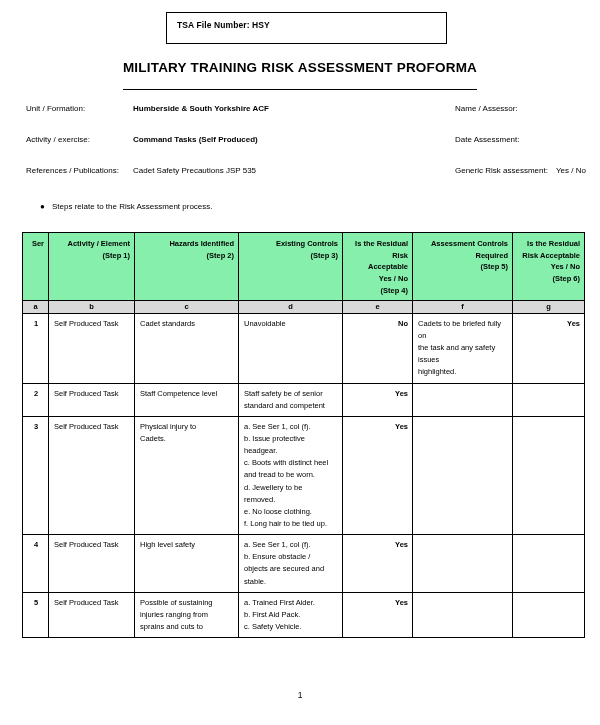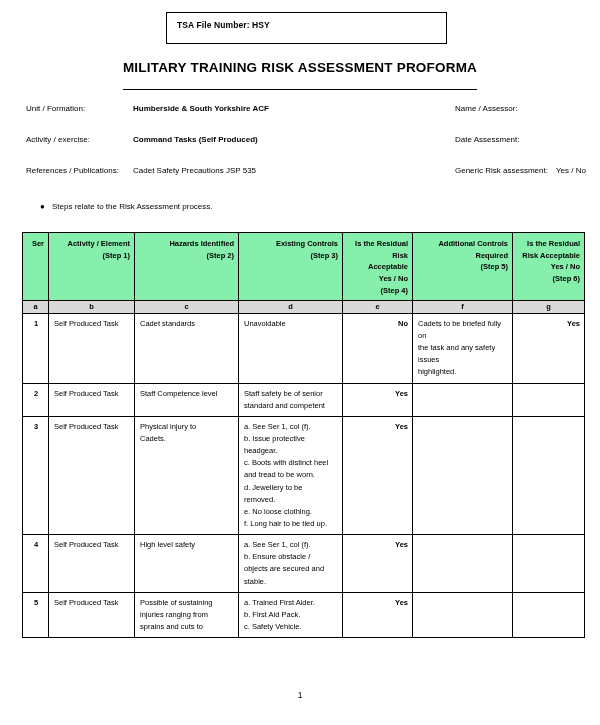--- a/index.html
+++ b/index.html
@@ -237,21 +237,21 @@
           <span class="cellline">(Step 3)</span>
         </th>
         <th>
           <span class="cellline">Is the Residual</span>
           <span class="cellline">Risk</span>
           <span class="cellline">Acceptable</span>
           <span class="cellline">Yes / No</span>
           <span class="cellline">(Step 4)</span>
         </th>
         <th>
-          <span class="cellline">Additional Controls</span>
+          <span class="cellline">Assessment Controls</span>
           <span class="cellline">Required</span>
           <span class="cellline">(Step 5)</span>
         </th>
         <th>
           <span class="cellline">Is the Residual</span>
           <span class="cellline">Risk Acceptable</span>
           <span class="cellline">Yes / No</span>
           <span class="cellline">(Step 6)</span>
         </th>
       </tr>

